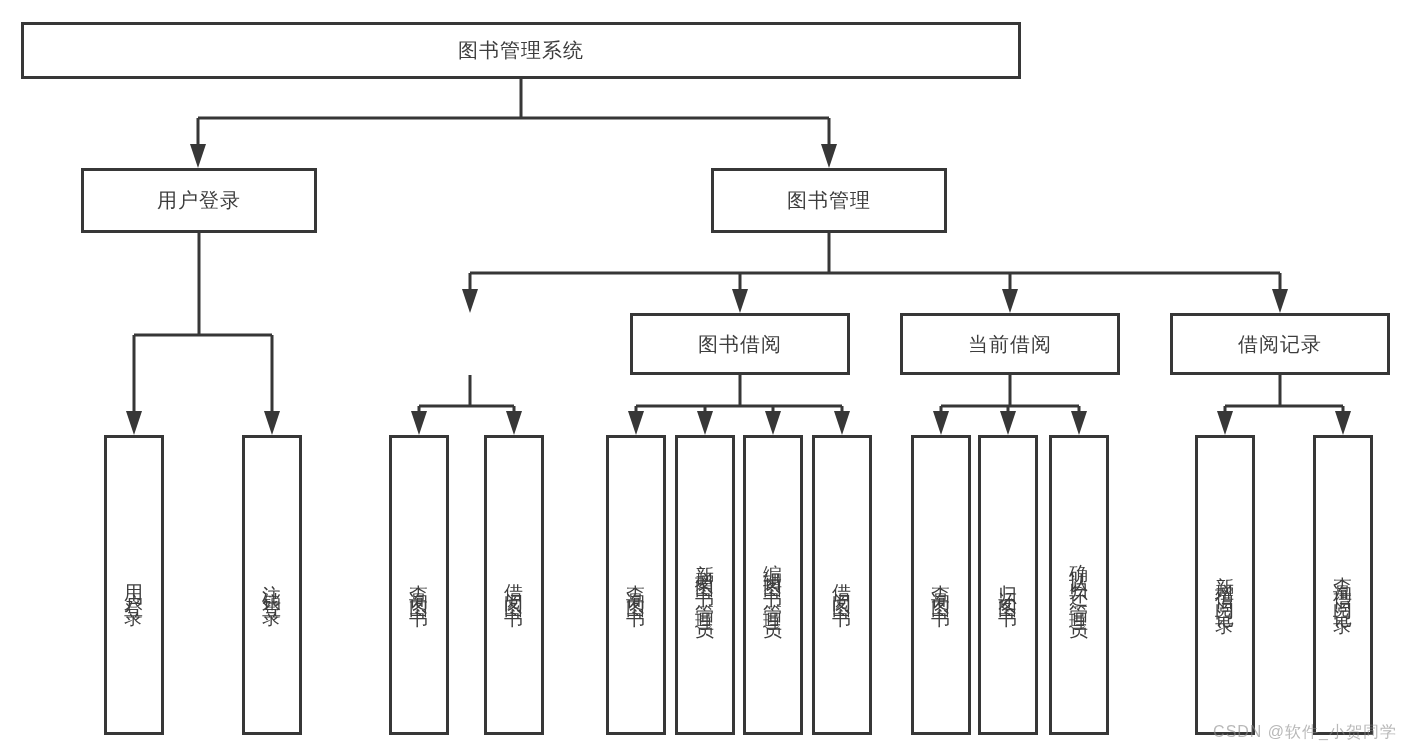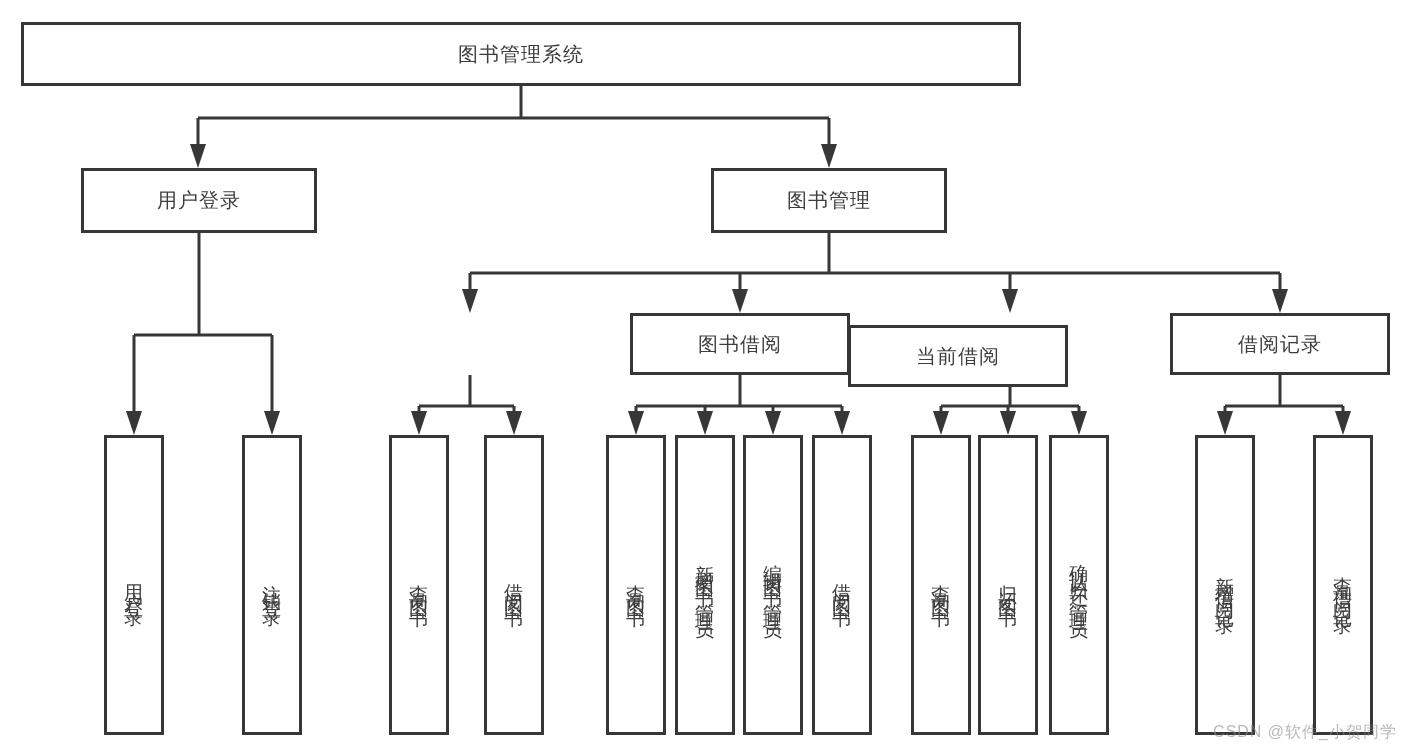--- a/index.html
+++ b/index.html
@@ -32,21 +32,21 @@
     justify-content: center;
     z-index: 2;
   }
   .node-h {
     font-size: 20px;
     letter-spacing: 1px;
     white-space: nowrap;
   }
   .node-root {
     left: 21px; top: 22px;
-    width: 1000px; height: 64px;
+    width: 1000px; height: 57px;
   }
   .node-l2 {
     top: 168px;
     width: 236px; height: 65px;
   }
   .node-l3 {
     top: 313px;
     width: 220px; height: 62px;
   }
   .node-leaf {
@@ -124,21 +124,21 @@
   <div class="node node-h node-l2" style="left:81px;">
     <span>用户登录</span>
   </div>
   <div class="node node-h node-l2" style="left:711px;">
     <span>图书管理</span>
   </div>
 
   <div class="node node-h node-l3" style="left:630px;align-items:center;">
     <span>图书借阅</span>
   </div>
-  <div class="node node-h node-l3" style="left:848px;margin-top:12px;">
+  <div class="node node-h node-l3" style="left:900px;">
     <span>当前借阅</span>
   </div>
   <div class="node node-h node-l3" style="left:1170px;">
     <span>借阅记录</span>
   </div>
 
   <div class="node node-leaf" style="left:104px;">
     <span class="leaf-label">用户登录</span>
   </div>
   <div class="node node-leaf" style="left:242px;">

